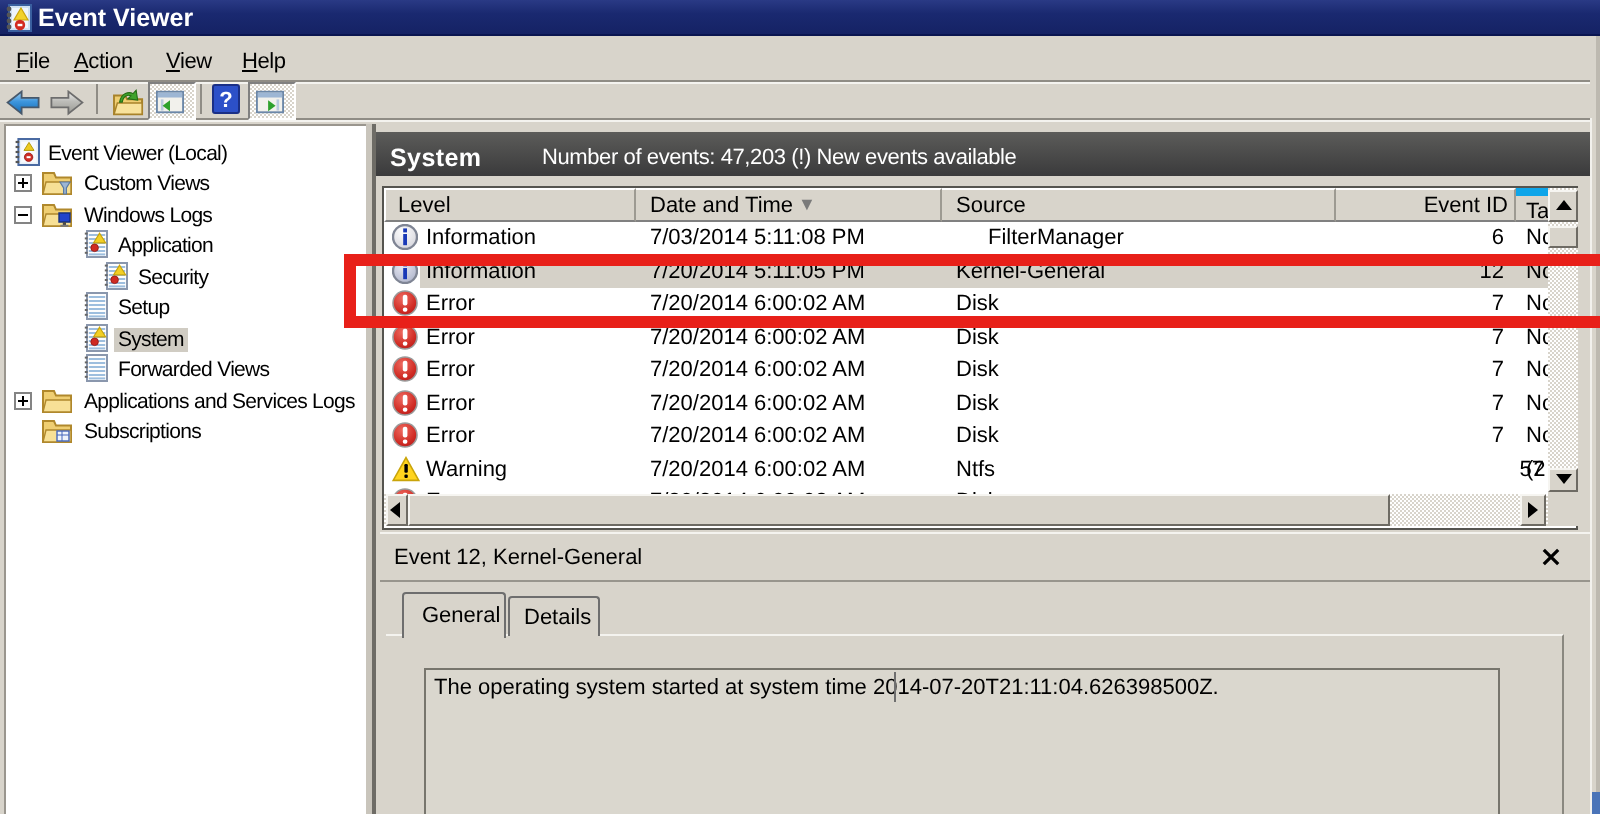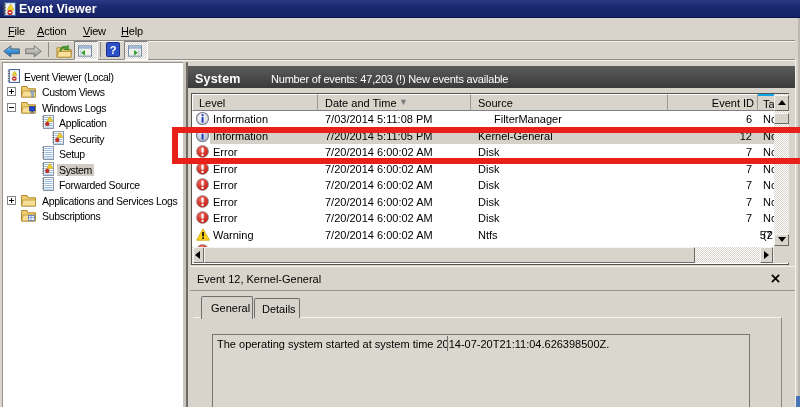--- a/index.html
+++ b/index.html
@@ -109,21 +109,21 @@
   <div class="abs t11" style="left:318px;top:94px;width:153px;height:17px;border-right:1px solid #9d9a92;border-top:1px solid #fff;border-bottom:1px solid #808080;background:#d8d4cb;box-sizing:border-box;">
       <span style="position:absolute;left:7px;top:2px;">Date and Time</span>
       <span style="position:absolute;left:81px;top:2px;color:#7a7a7a;font-size:9px;">▼</span>
     </div>
   <div class="abs t11" style="left:668px;top:94px;width:90px;height:17px;border-right:1px solid #9d9a92;border-top:1px solid #fff;border-bottom:1px solid #808080;background:#d8d4cb;box-sizing:border-box;">
       <span style="position:absolute;right:3px;top:2px;">Event ID</span>
     </div>
   <div class="abs t11" style="left:471px;top:94px;width:197px;height:17px;border-right:1px solid #9d9a92;border-top:1px solid #fff;border-bottom:1px solid #808080;background:#d8d4cb;box-sizing:border-box;">
       <span style="position:absolute;left:7px;top:2px;">Source</span>
     </div>
-  <div class="abs t11" style="left:758px;top:94px;width:16px;height:17px;border-top:2px solid #0ea5e9;border-bottom:1px solid #808080;background:#d8d4cb;box-sizing:border-box;overflow:hidden;">
+  <div class="abs t11" style="left:758px;top:94px;width:16px;height:17px;border-top:4px solid #0ea5e9;border-bottom:1px solid #808080;background:#d8d4cb;box-sizing:border-box;overflow:hidden;">
       <span style="position:absolute;left:5px;top:2px;">Ta</span>
     </div>
 
   <div id="rows">
       <div class="abs" style="left:192px;top:111px;width:582px;height:16px;overflow:hidden;">
      <svg width="13" height="13" viewBox="0 0 13 13" style="position:absolute;left:4px;top:1px;">
       <defs>
       <radialGradient id="gi1" cx="0.4" cy="0.3" r="0.9">
               <stop offset="0" stop-color="#fdfdfd"></stop>
               <stop offset="0.7" stop-color="#dcdce2"></stop>
@@ -507,21 +507,21 @@
     <g stroke="#666" stroke-width="1">
       <line x1="0.4" y1="1.8" x2="1.8" y2="1.8"></line>
               <line x1="0.4" y1="4.2" x2="1.8" y2="4.2"></line>
       <line x1="0.4" y1="6.6" x2="1.8" y2="6.6"></line>
               <line x1="0.4" y1="9" x2="1.8" y2="9"></line>
       <line x1="0.4" y1="11.4" x2="1.8" y2="11.4"></line>
     </g>
 
   </svg>
         </span>
-        <span class="tt" style="position:absolute;left:59px;top:2px;">Forwarded Source</span>
+        <span class="tt" style="position:absolute;left:59px;top:2px;">Forwarded Views</span>
       </div>
       <div class="abs" style="left:0;top:192.6px;width:182px;height:15.4px;">
         <span style="position:absolute;left:7px;top:0;">
           <svg width="9" height="9" viewBox="0 0 9 9" style="position:absolute;left:0;top:3px;">
     <rect x="0.5" y="0.5" width="8" height="8" fill="#fff" stroke="#848484"></rect>
     <line x1="2" y1="4.5" x2="7" y2="4.5" stroke="#000"></line>
     <line x1="4.5" y1="2" x2="4.5" y2="7" stroke="#000"></line>
   </svg>
         </span>
         <span style="position:absolute;left:21px;top:0;">

